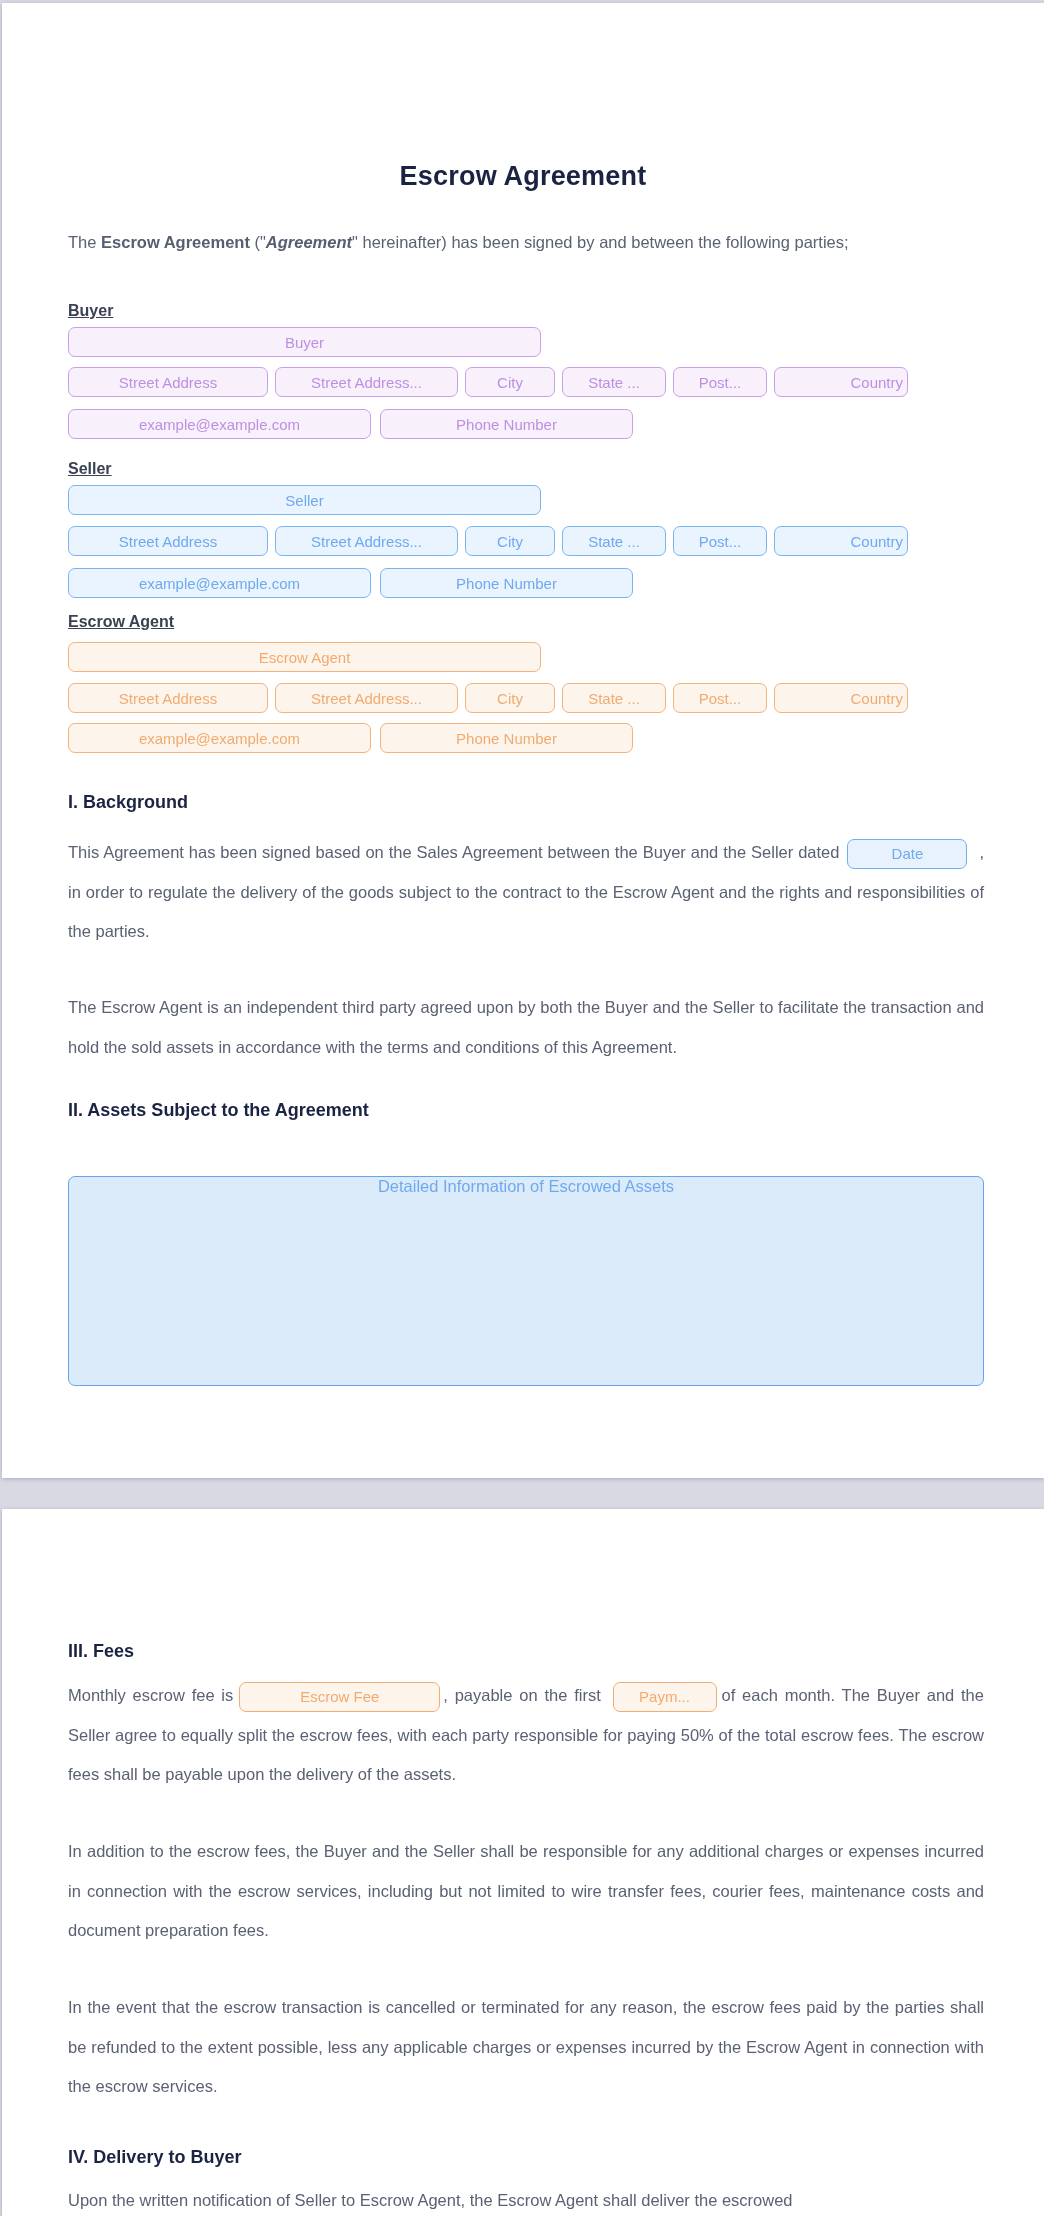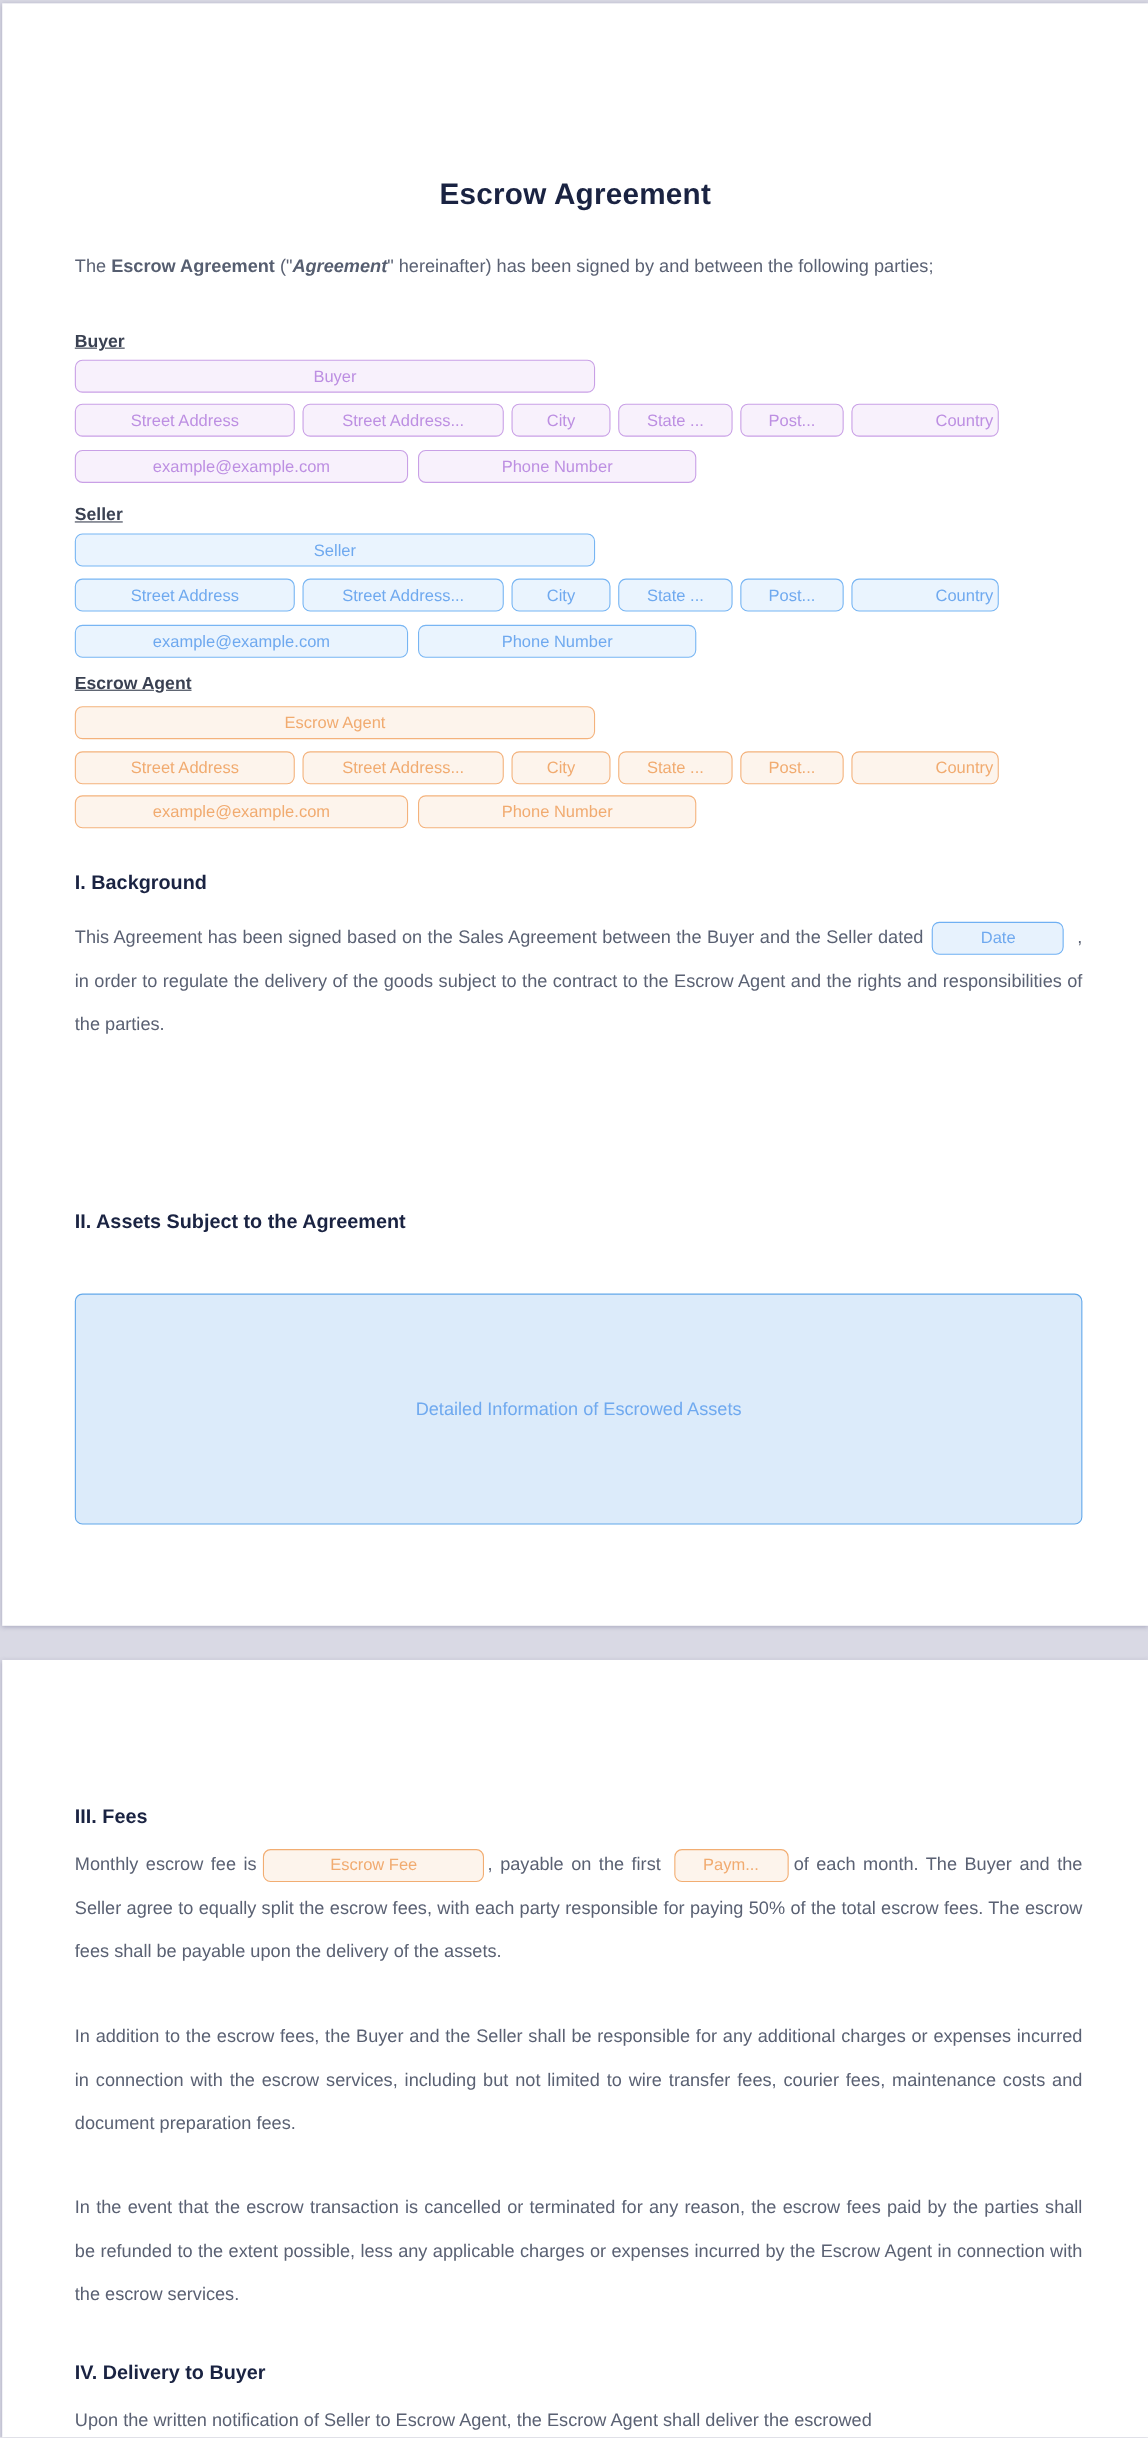--- a/index.html
+++ b/index.html
@@ -69,21 +69,21 @@
   .w-fee{width:201px; margin:0 3px 0 6px;}
   .w-payment{width:104px; margin:0 5px;}
   .req {
     position:absolute; top:0px; right:4px; font-size:14px; font-weight:700;
     color:#f0a468; line-height:14px;
   }
 
   .assets-textarea {
     position:absolute; left:66px; top:1173px; width:916px; height:210px;
     border:1.5px solid #61a7ea; background:#dcebfa; border-radius:7px;
-    display:flex; align-items:center; justify-content:center;
+    display:flex; align-items:flex-start; justify-content:center;
     font-size:16.5px; color:#6fa9ef;
   }
 </style>
 </head>
 <body>
 
 <div class="page" id="page-1">
 
   <h1 class="doc-title">Escrow Agreement</h1>
 
@@ -192,20 +192,21 @@
     <div class="field w-phone">
         <span class="ph">Phone Number</span>
       </div>
   </div>
 
   <h2 class="section-heading" style="top:789px;">I. Background</h2>
   <p class="abs body-text" style="top:830px;"><span>This Agreement has been signed based on the Sales Agreement between the Buyer and the Seller dated</span>
     <span class="inline-field inline-blue w-date">
         <span class="ph">Date</span>
       </span><span>, in order to regulate the delivery of the goods subject to the contract to the Escrow Agent and the rights and responsibilities of the parties.</span></p>
+  <p class="abs body-text" style="top:985px;">The Escrow Agent is an independent third party agreed upon by both the Buyer and the Seller to facilitate the transaction and hold the sold assets in accordance with the terms and conditions of this Agreement.</p>
 
   <h2 class="section-heading" style="top:1097px;">II. Assets Subject to the Agreement</h2>
   <div class="assets-textarea">
       <span>Detailed Information of Escrowed Assets</span>
     </div>
 
 </div>
 
 <div class="page" id="page-2">
 

